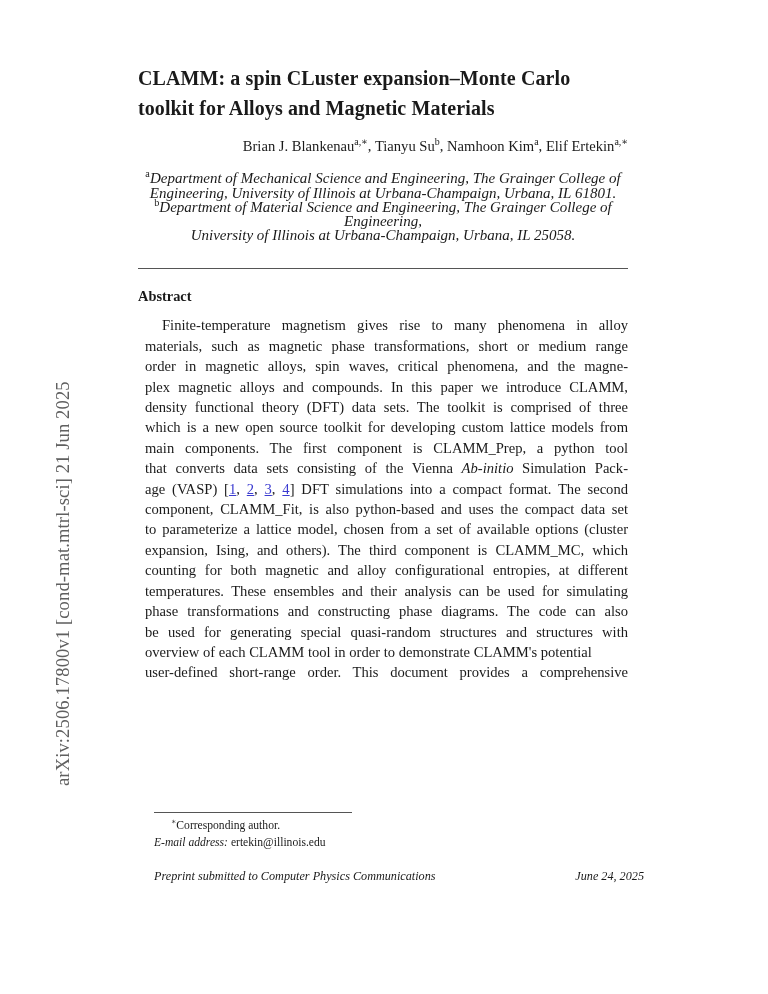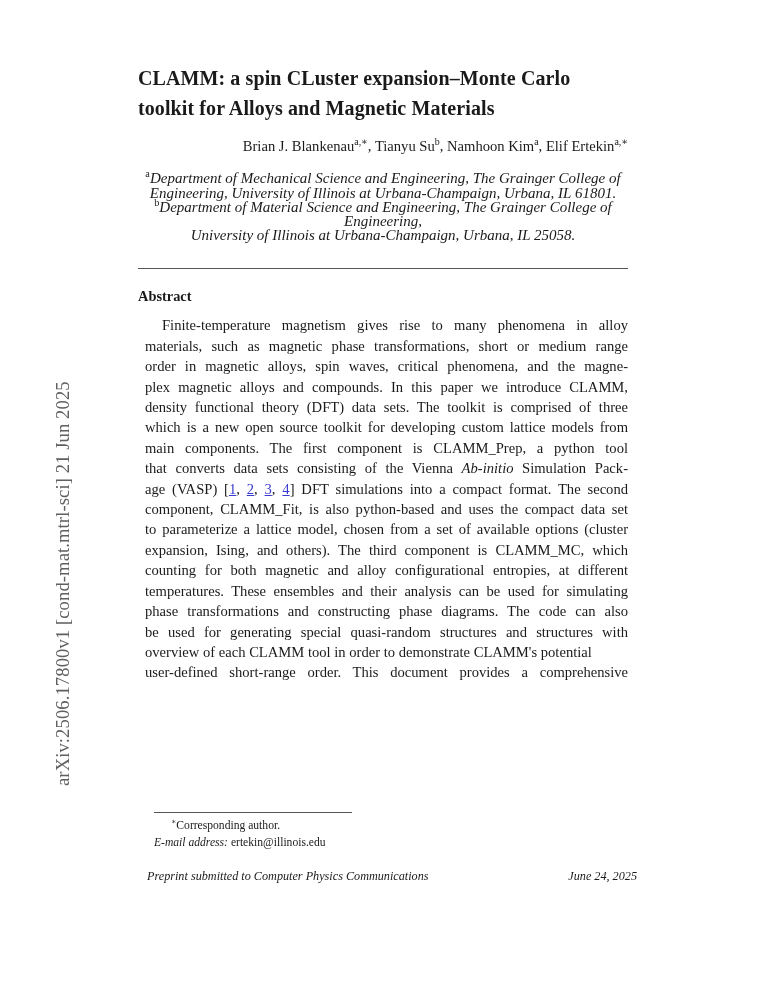--- a/index.html
+++ b/index.html
@@ -133,21 +133,21 @@
   #footnote-email {
     margin-top: 2px;
     font-size: 11.6px;
     line-height: 15px;
   }
   #footnote-email .lbl { font-style: italic; }
 
   
   #footer {
     position: absolute;
-    left: 9px;
+    left: 16px;
     top: 868px;
     width: 490px;
     display: flex;
     justify-content: space-between;
     align-items: baseline;
     font-style: italic;
     font-size: 12.2px;
     line-height: 16px;
   }
 </style>

